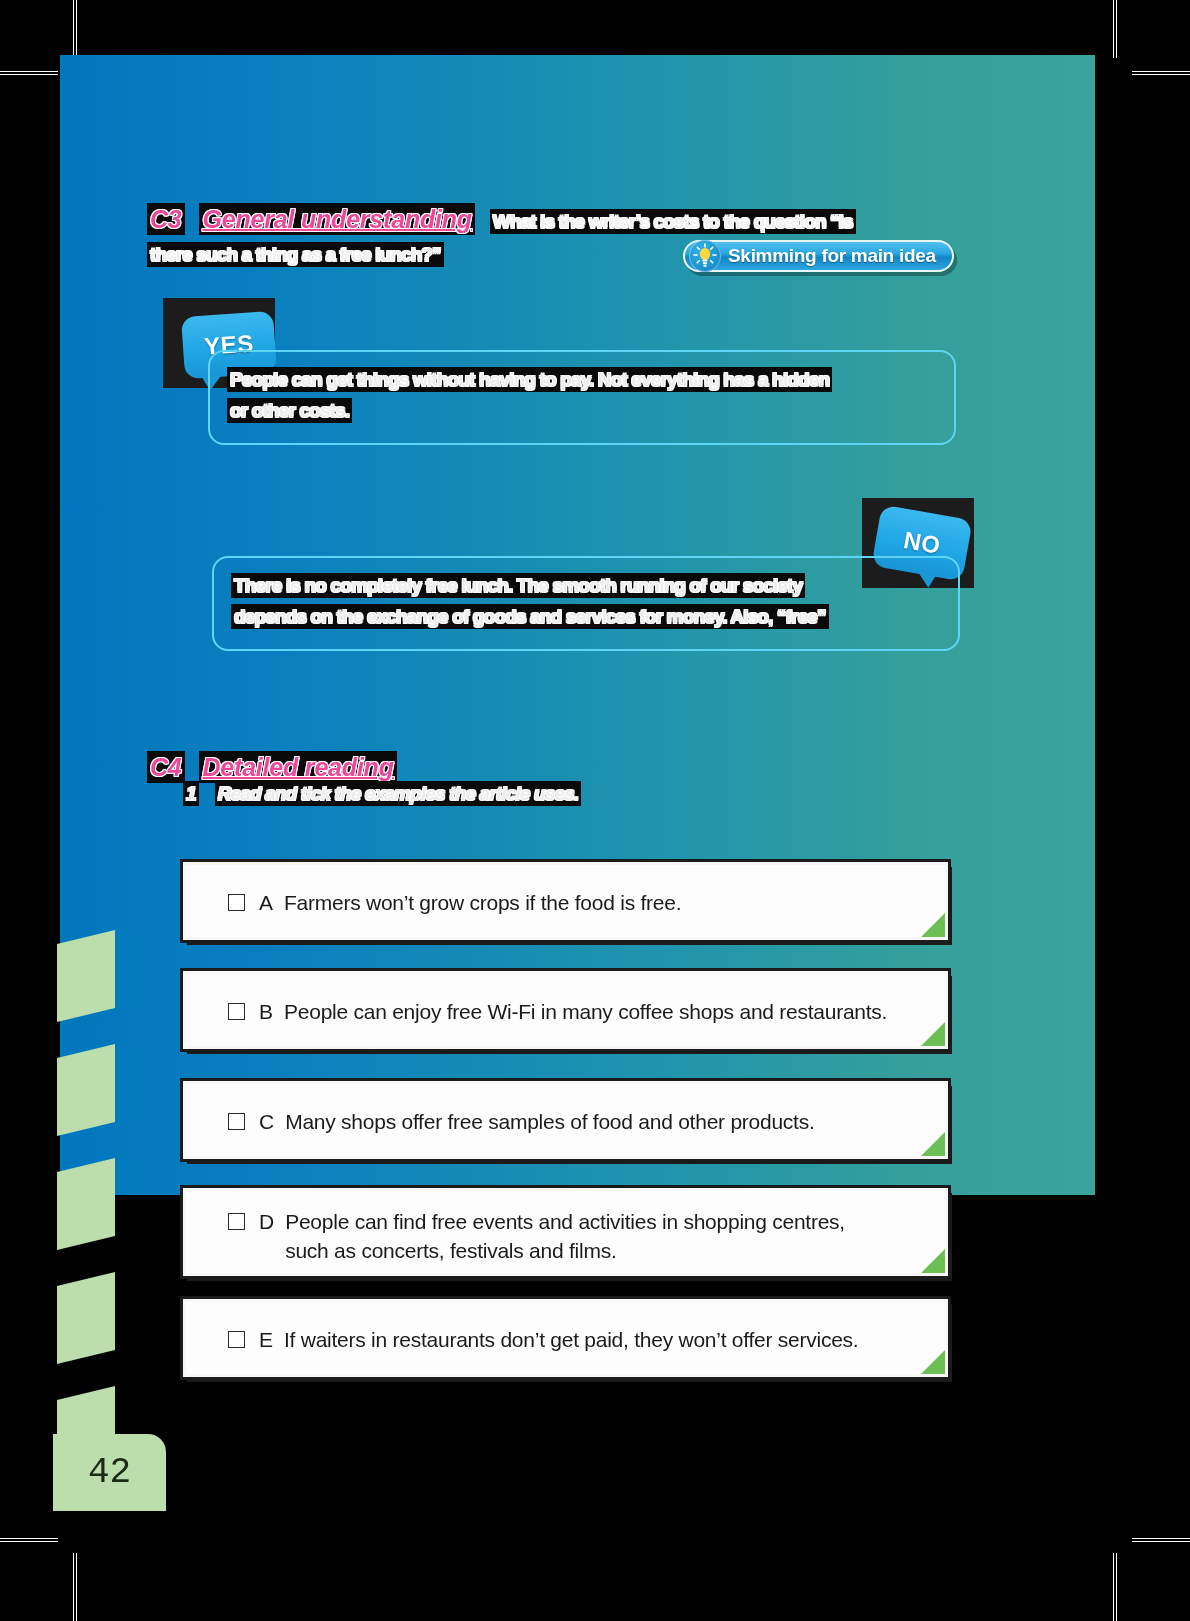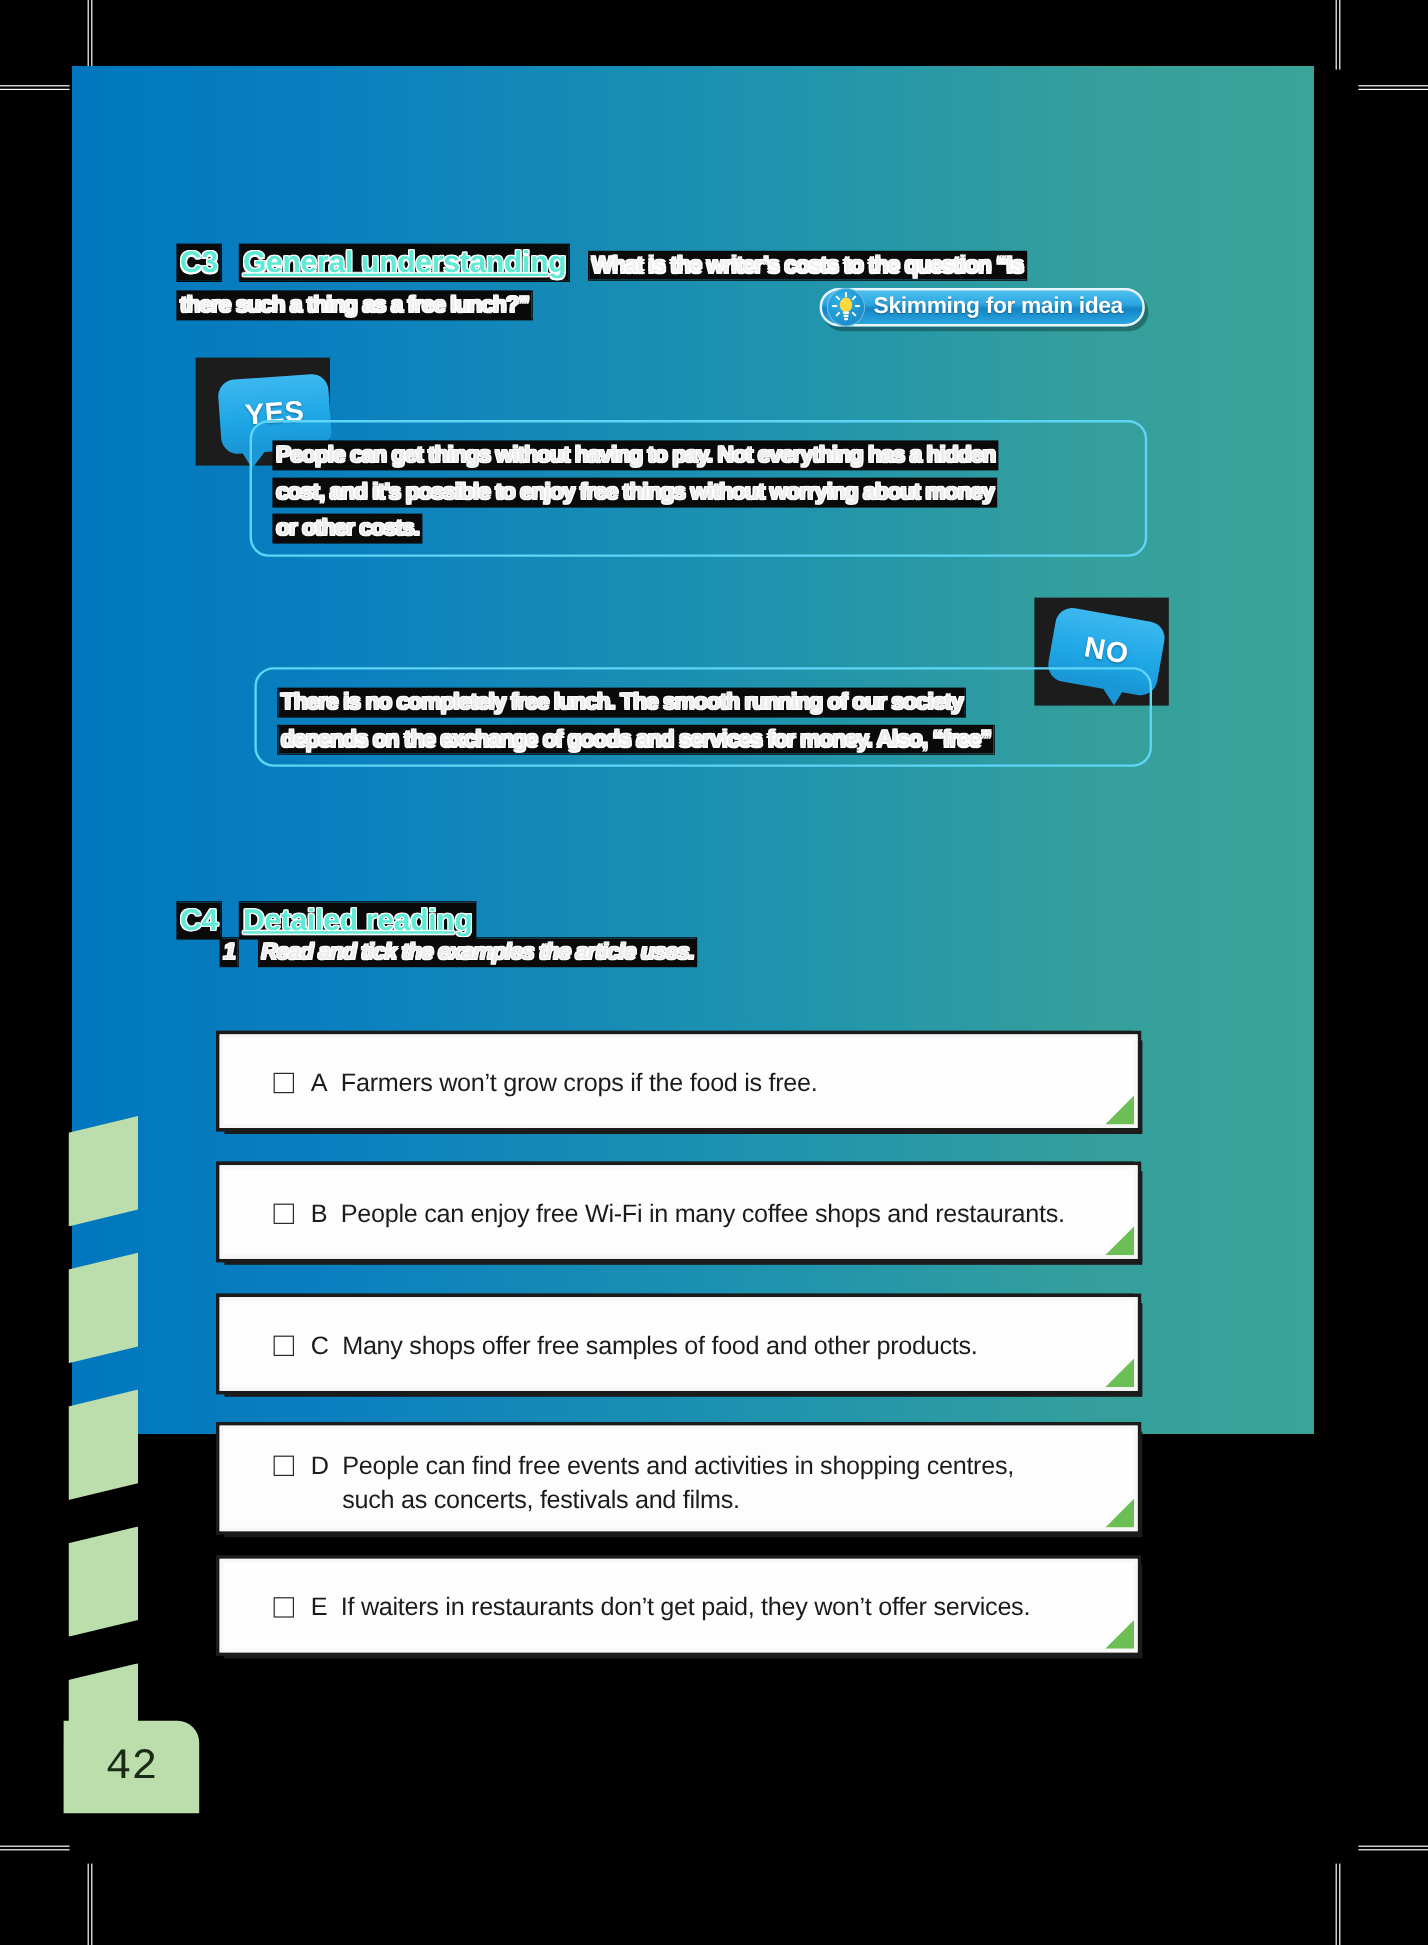--- a/index.html
+++ b/index.html
@@ -47,29 +47,30 @@
     white-space: nowrap;
   }
   .hl-code, .hl-title, .hl-q {
     display: inline;
     background: #0a0a0a;
     padding: 1px 2px;
     line-height: 1.52;
     box-shadow: 0 0 0 1px #0a0a0a;
   }
   .hl-code, .hl-title {
-    color: #5eead4;
+    color: #ec4899;
     font-weight: bold;
     font-size: 25px;
     letter-spacing: -0.2px;
     text-shadow:
       -1px -1px 0 #ffffff, 1px -1px 0 #ffffff,
       -1px  1px 0 #ffffff, 1px  1px 0 #ffffff,
        0   -1px 0 #ffffff, 0    1px 0 #ffffff,
       -1px  0   0 #ffffff, 1px  0   0 #ffffff;
+    font-style: italic;
   }
   .hl-title { text-decoration: underline; text-decoration-thickness: 2px; }
   .hl-q {
     color: #f2f2f2;
     font-weight: bold;
     font-size: 19px;
     letter-spacing: -0.9px;
     text-shadow:
       -1px -1px 0 #ffffff, 1px -1px 0 #ffffff,
       -1px  1px 0 #ffffff, 1px  1px 0 #ffffff;
@@ -133,21 +134,21 @@
   #tag-no  { left: 862px; top: 498px; }
   #tag-no  .tag-bubble { left: 14px; top: 14px; transform: rotate(10deg); }
   #tag-no  .tag-bubble::after { left: 46px; bottom: -12px;
     border-left: 14px solid transparent; border-right: 6px solid transparent; }
 
   
   .ans-panel {
     position: absolute;
     border: 2px solid #5fd5f5;
     border-radius: 16px;
-    padding: 14px 20px 4px 18px;
+    padding: 14px 20px 16px 18px;
   }
   .ans-line {
     display: block;
     white-space: nowrap;
     margin-bottom: 2px;
   }
   .ans-line span {
     background: #0a0a0a;
     color: #ededed;
     font-weight: bold;
@@ -296,21 +297,20 @@
     <span class="badge-txt">Skimming for main idea</span>
   </div>
 
   <div class="tag-wrap" id="tag-yes">
     <div class="tag-shadow"></div>
     <div class="tag-bubble">YES</div>
   </div>
 
   <div class="ans-panel" style="left:208px; top:350px; width:748px;">
     <span class="ans-line"><span>People can get things without having to pay. Not everything has a hidden</span></span>
-    <span class="ans-line"><span>cost, and it’s possible to enjoy free things without worrying about money</span></span>
     <span class="ans-line"><span>or other costs.</span></span>
   </div>
 
   <div class="tag-wrap" id="tag-no">
     <div class="tag-shadow"></div>
     <div class="tag-bubble">NO</div>
   </div>
 
   <div class="ans-panel" style="left:212px; top:556px; width:748px;">
     <span class="ans-line"><span>There is no completely free lunch. The smooth running of our society</span></span>

